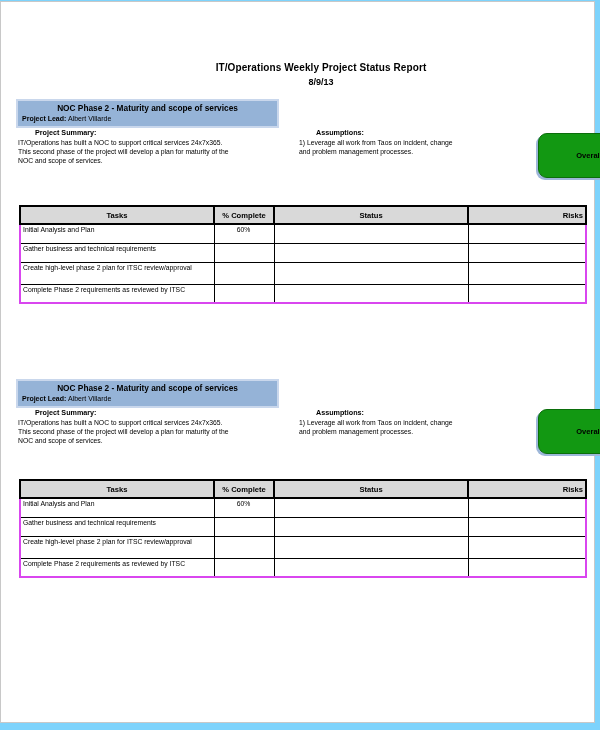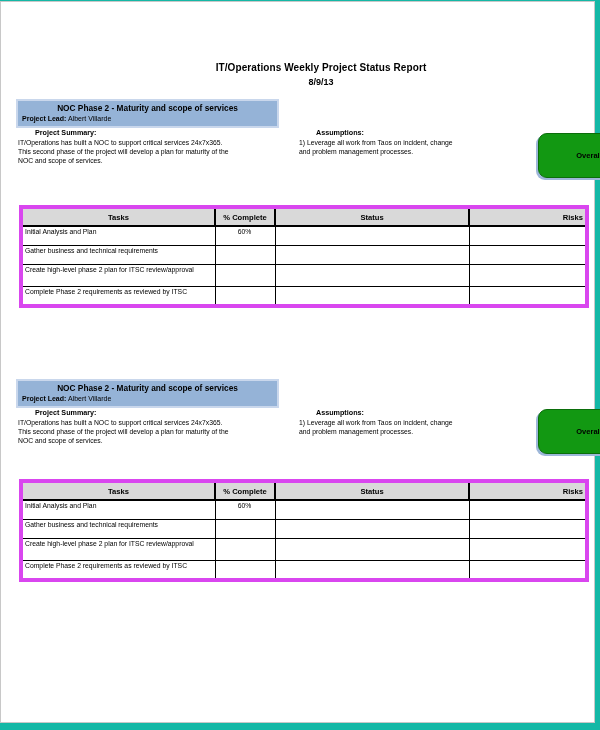--- a/index.html
+++ b/index.html
@@ -2,21 +2,21 @@
 <html style="--page_border: #c8c8c8; --section_header_bg: #95B3D7; --section_header_border: #c9d7ec; --table_header_bg: #d9d9d9; --overall_button_bg: #129812; --overall_button_shadow: #9db7d9;"><head>
 <meta charset="utf-8">
 <style>
   html, body { margin:0; padding:0; }
   body {
     width:600px; height:730px; overflow:hidden;
     background:#ffffff;
     font-family:"Liberation Sans", sans-serif;
     color:#000;
   }
-  .viewport { position:relative; width:600px; height:730px; background:#14b8a6; }
+  .viewport { position:relative; width:600px; height:730px; background:#7dd3fc; }
   .page {
     position:absolute; left:0; top:1px; width:595px; height:722px;
     box-sizing:border-box; background:#ffffff;
     border:1px solid var(--page_border, #c8c8c8);
   }
   .doc-title {
     position:absolute; left:0; top:60px; width:640px;
     text-align:center; font-weight:bold; font-size:10px; letter-spacing:0.1px;
   }
   .doc-date {
@@ -53,21 +53,21 @@
   }
   .s0 .overall-button { top:36px; }
   .s1 .overall-button { top:32px; }
   .overall-button span { font-size:7.5px; font-weight:bold; color:#000; }
 
   .table-wrap { position:absolute; left:18px; }
   .s0 .table-wrap { top:108px; }
   .s1 .table-wrap { top:102px; }
   table.status-table {
     border-collapse:collapse; table-layout:fixed; width:566px;
-    border:4px solid #d946ef;
+    border:2px solid #d946ef;
   }
   .c-task   { width:194px; }
   .c-pct    { width:60px; }
   .c-status { width:194px; }
   .c-risks  { width:118px; }
   .status-table th {
     background:var(--table_header_bg, #d9d9d9);
     border:2px solid #000;
     font-size:7.6px; font-weight:bold;
     height:14px; text-align:center; vertical-align:middle;

